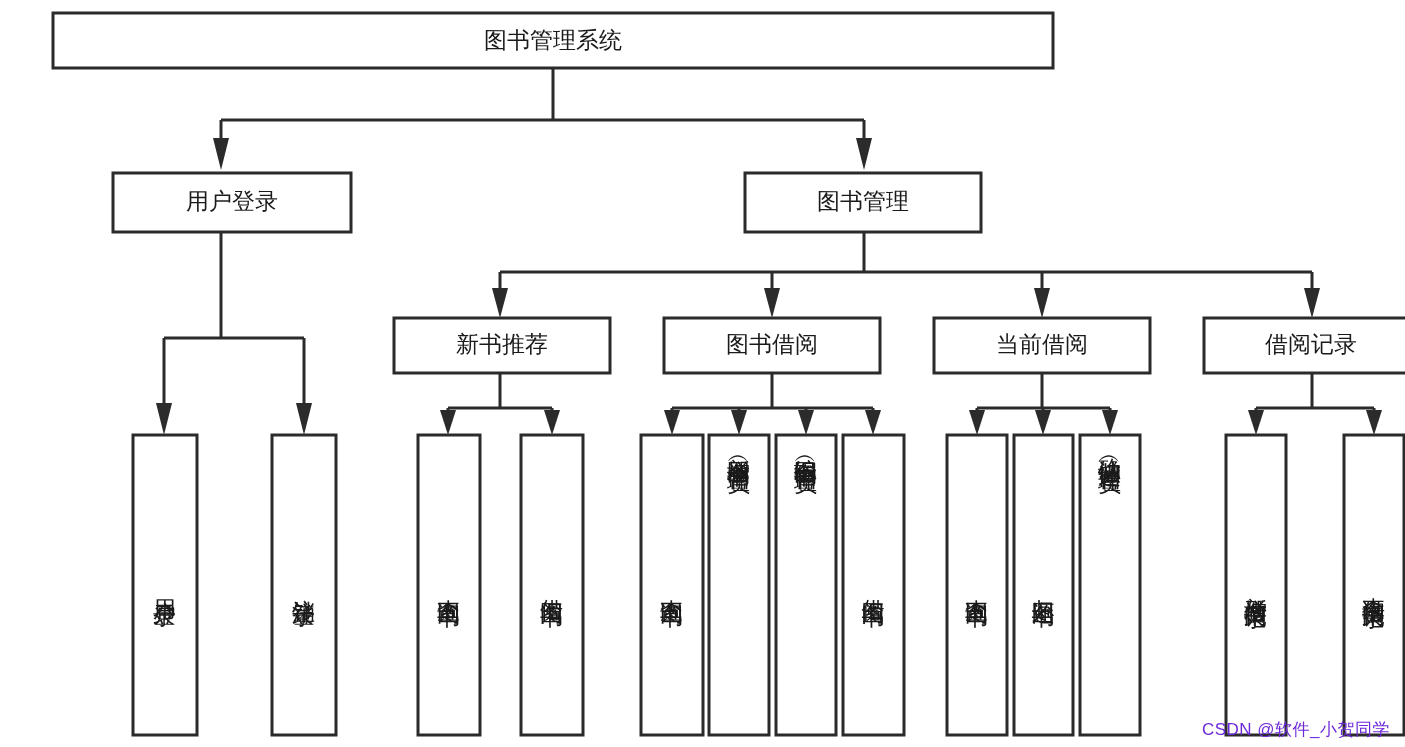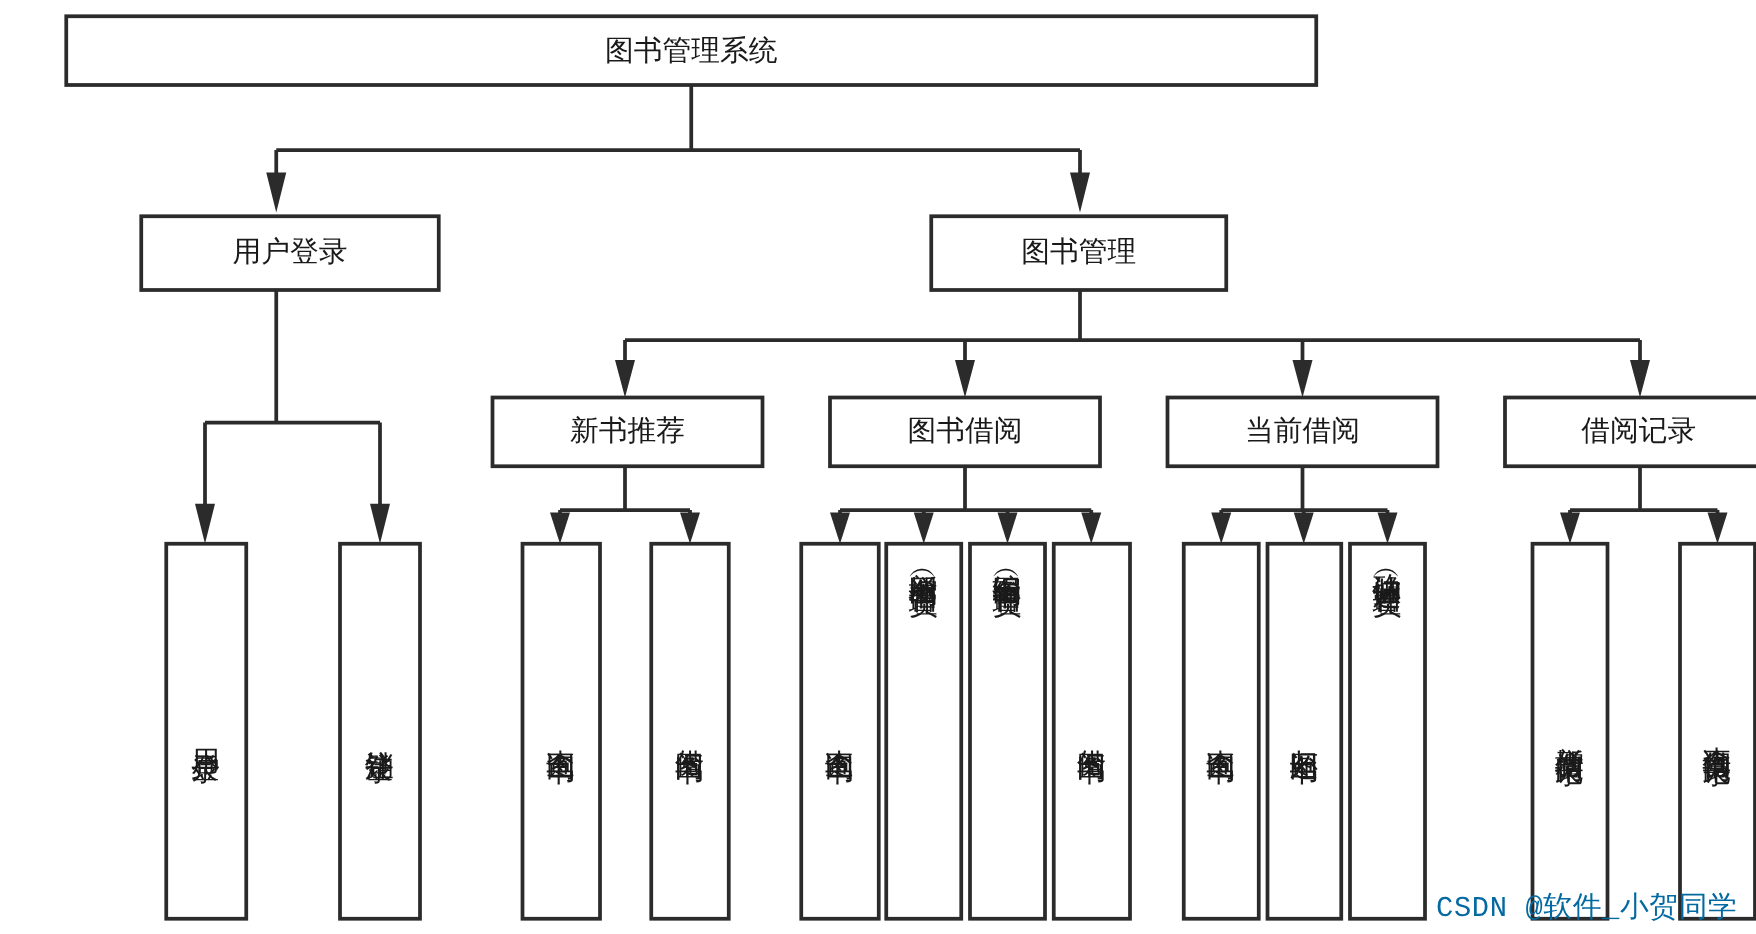--- a/index.html
+++ b/index.html
@@ -51,23 +51,23 @@
     position:absolute;
     display:flex;
     align-items:center;
     justify-content:center;
     pointer-events:none;
   }
   .watermark{
     position:absolute;
     right:12px;
     bottom:6px;
-    font-family:Liberation Mono, monospace;
-    font-size:23px;
-    color:#0369a1;
+    font-family:Liberation Sans, sans-serif;
+    font-size:17px;
+    color:#6d28d9;
     letter-spacing:0.5px;
     white-space:nowrap;
   }
 </style>
 </head>
 <body>
 
 <div id="diagram">
 
   <svg width="1405" height="747" viewBox="0 0 1405 747">

